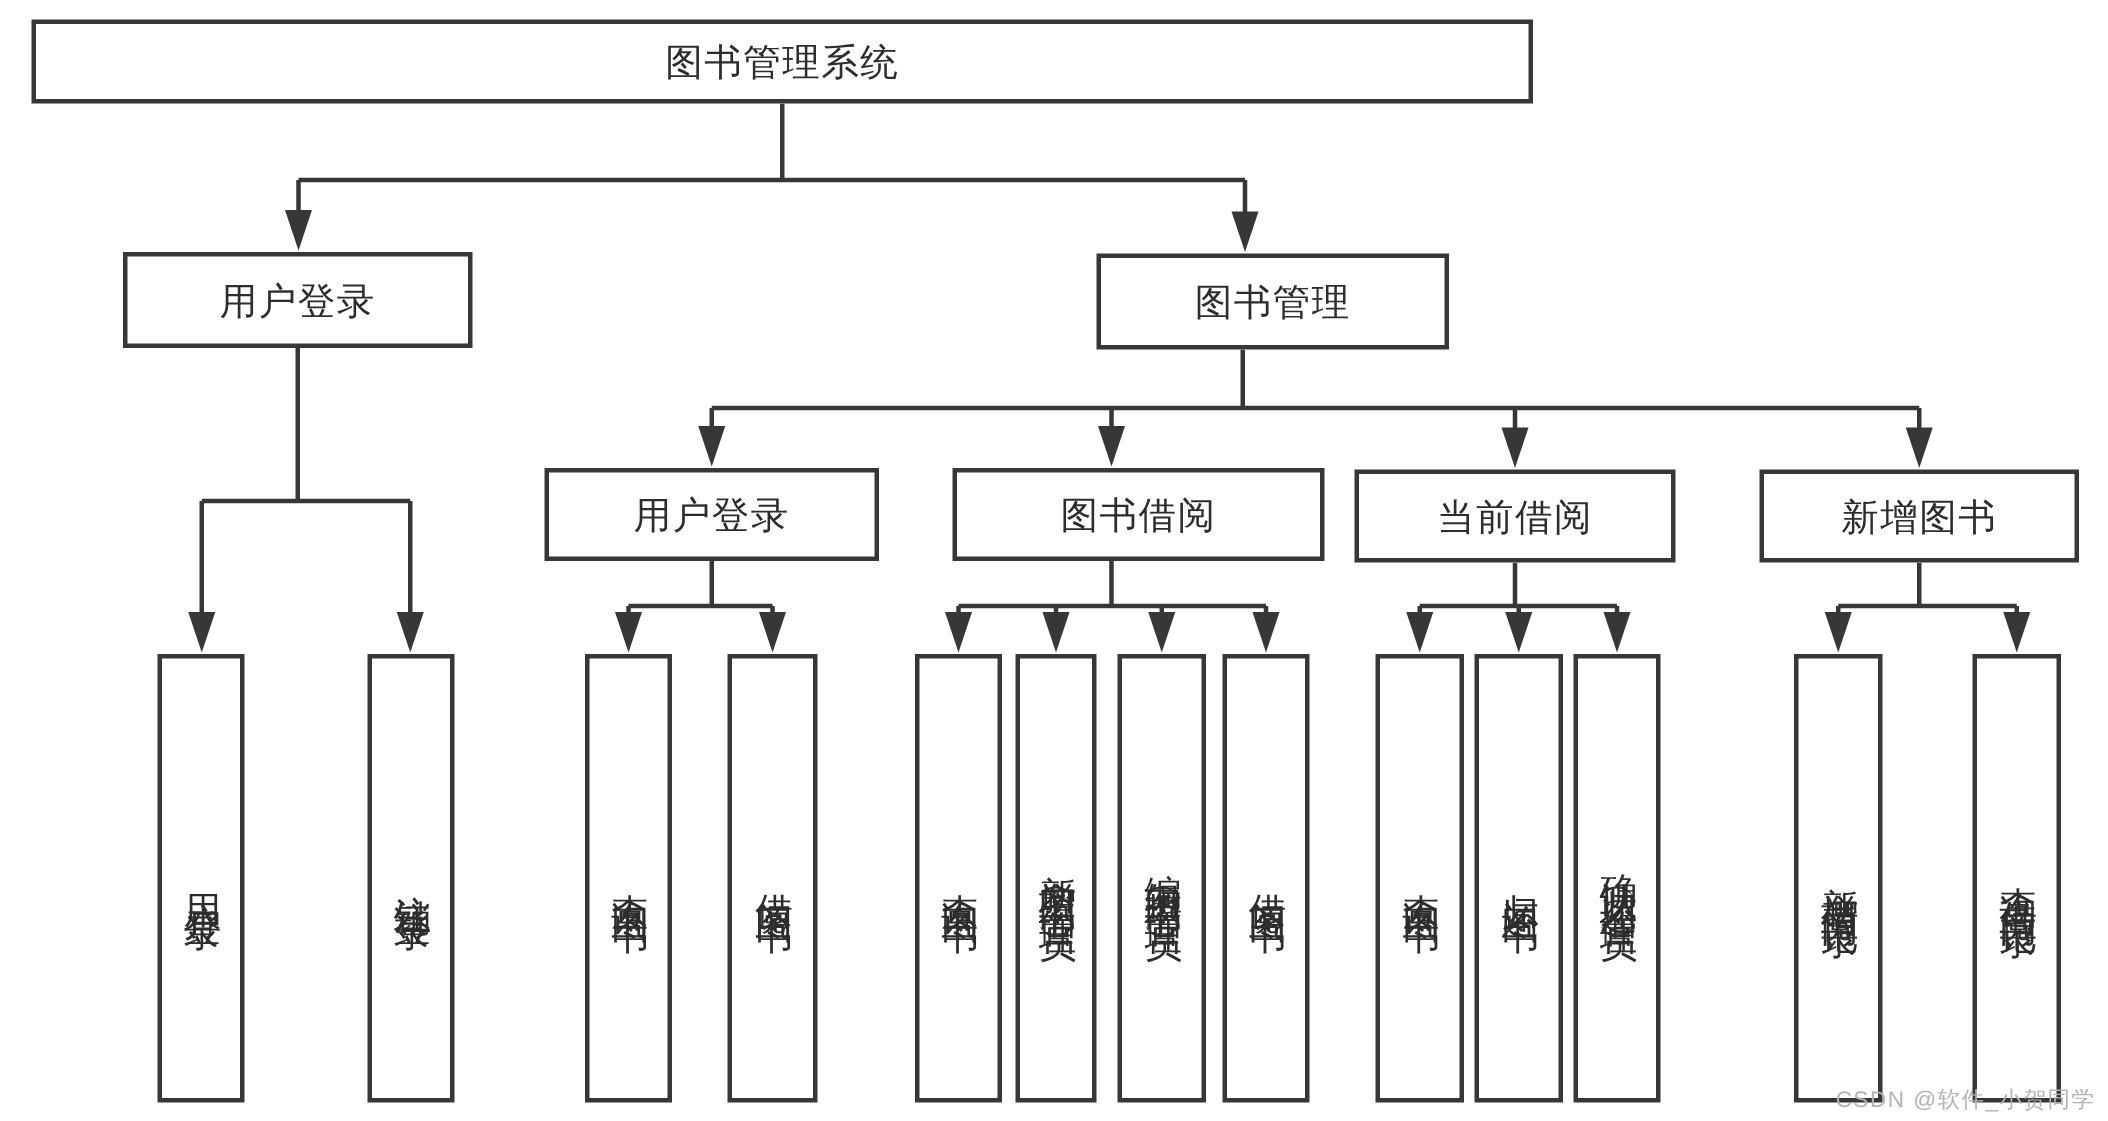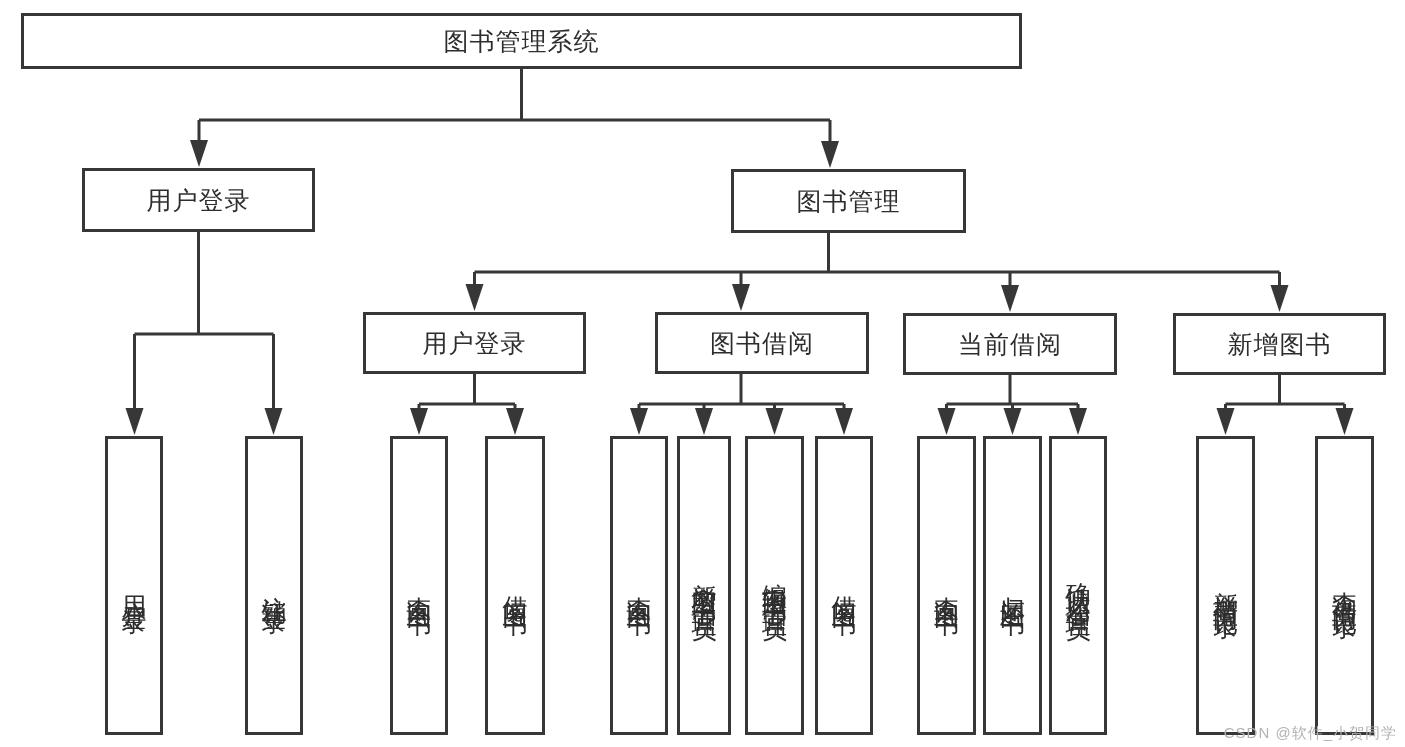--- a/index.html
+++ b/index.html
@@ -97,21 +97,21 @@
       <polygon points="1335.5,408 1353.5,408 1344.5,435"></polygon>
     </g>
   </svg>
 
   <div class="node node-h" style="left:21px; top:13px; width:1001px; height:56px;">图书管理系统</div>
 
   <div class="node node-h" style="left:82px; top:168px; width:233px; height:64px;">用户登录</div>
   <div class="node node-h" style="left:711px; top:169px; width:235px; height:64px;margin-left:20px;">图书管理</div>
 
   <div class="node node-h" style="left:363px; top:312px; width:223px; height:62px;">用户登录</div>
-  <div class="node node-h" style="left:655px; top:312px; width:214px; height:62px;">图书借阅</div>
+  <div class="node node-h" style="left:635px; top:312px; width:248px; height:62px;">图书借阅</div>
   <div class="node node-h" style="left:903px; top:313px; width:214px; height:62px;">当前借阅</div>
   <div class="node node-h" style="left:1173px; top:313px; width:213px; height:62px;">新增图书</div>
 
   <div class="node node-v" style="left:105px; top:436px; width:58px; height:299px;">
     <span class="vtext">用户登录</span>
   </div>
   <div class="node node-v" style="left:245px; top:436px; width:58px; height:299px;">
     <span class="vtext">注销登录</span>
   </div>
 

